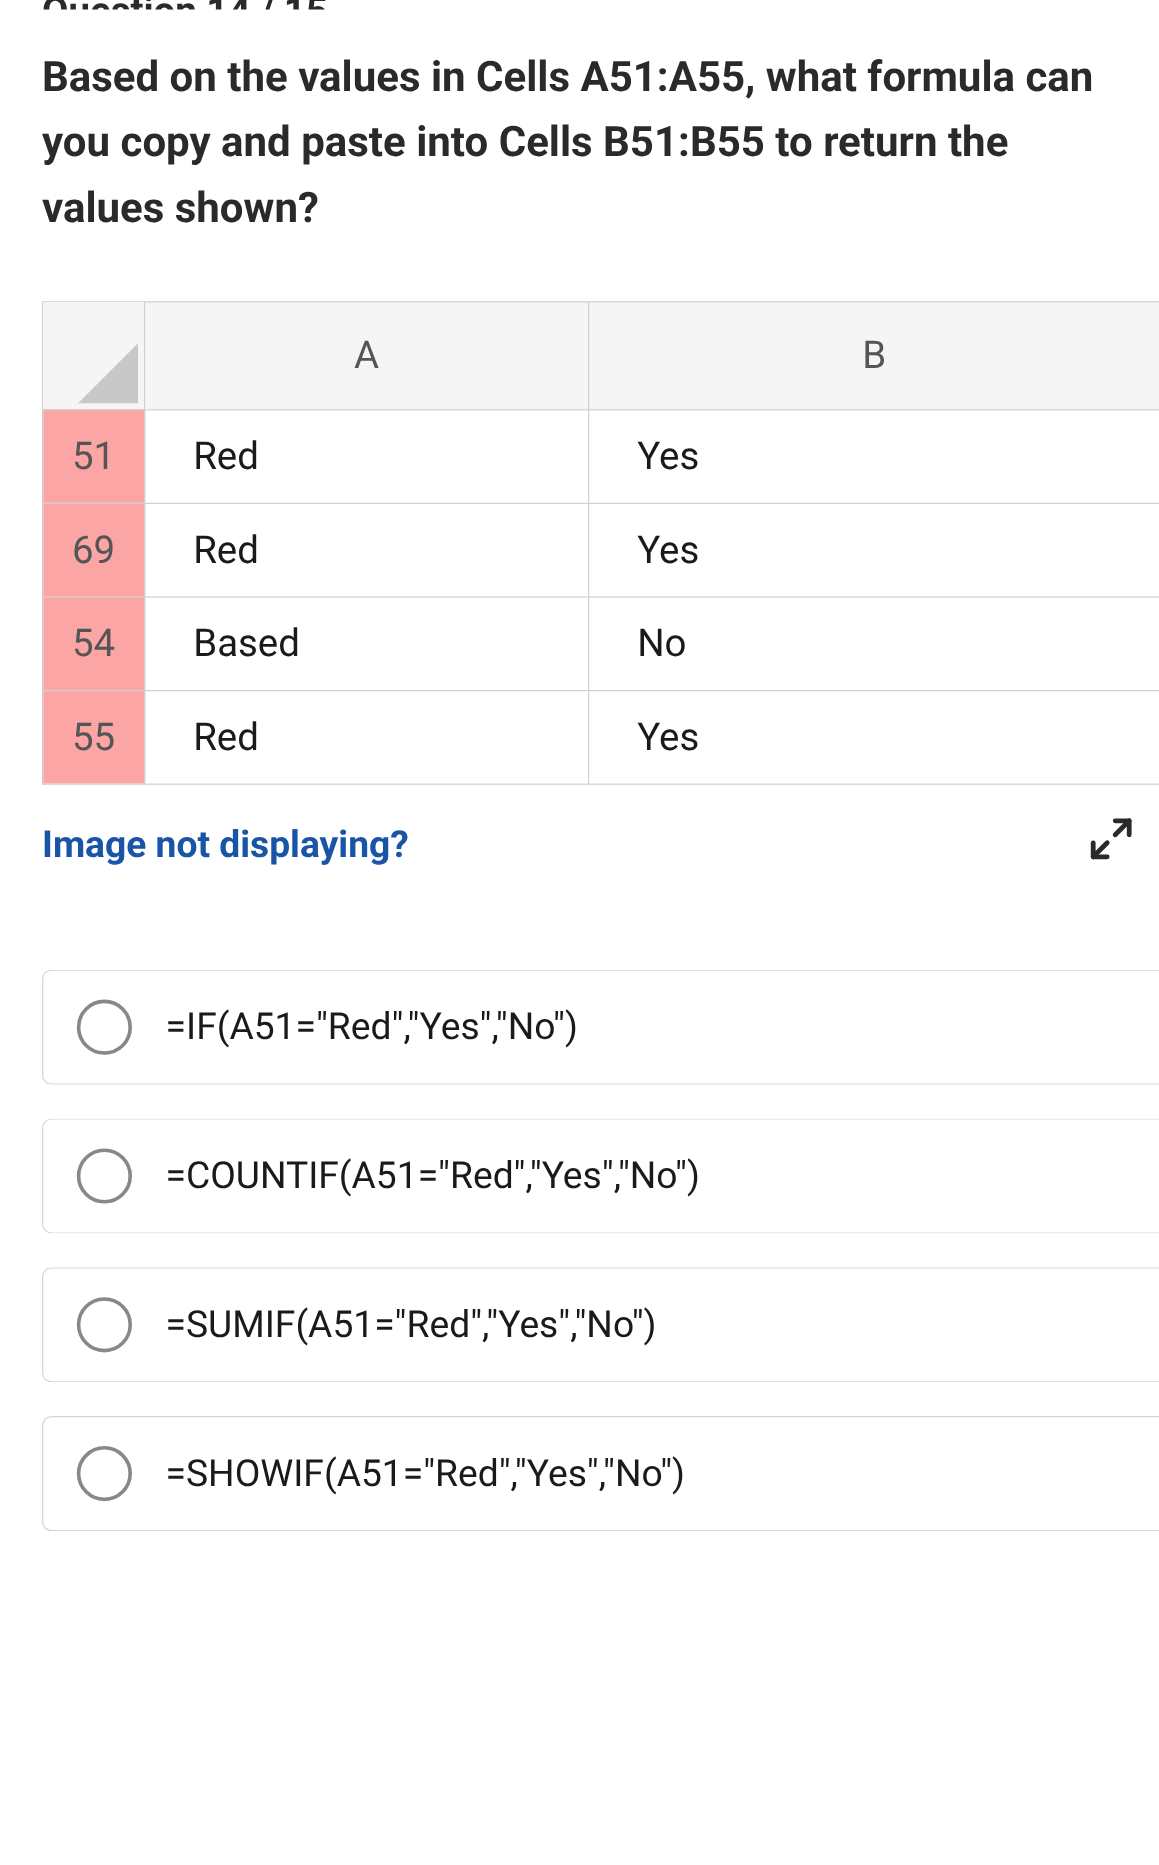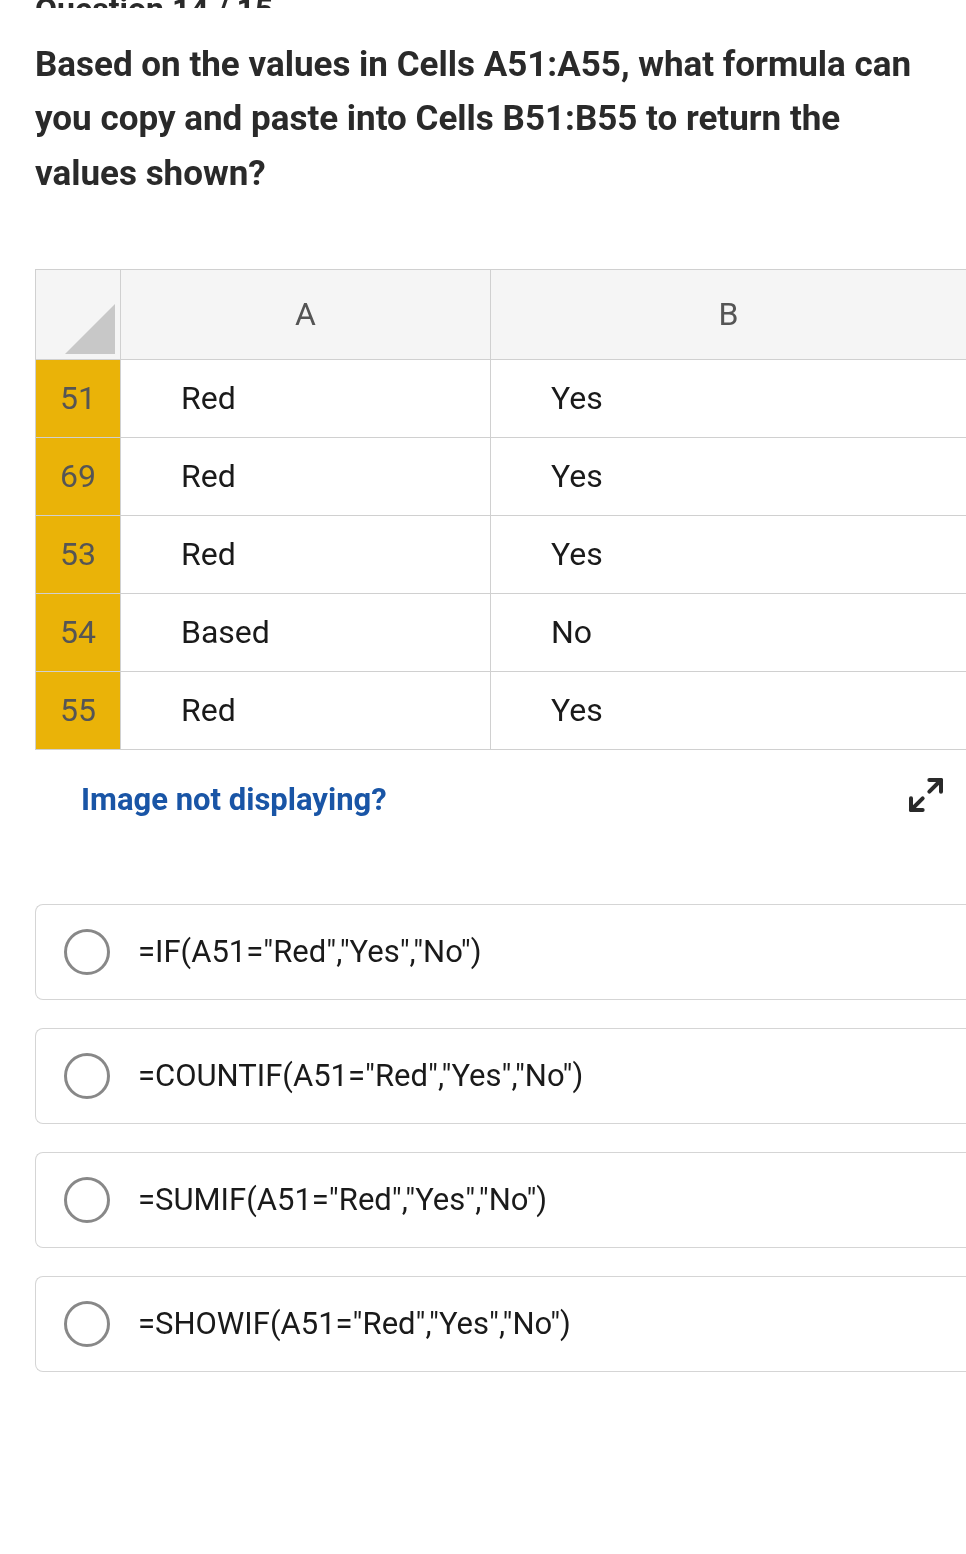--- a/index.html
+++ b/index.html
@@ -23,21 +23,21 @@
       margin-bottom: 30px;
       overflow: hidden;
       height: 18px;
     }
     .question-text {
       font-size: 35px;
       font-weight: 700;
       color: #2a2a2a;
       padding: 0 35px;
       line-height: 1.55;
-      margin-bottom: 68px;
+      margin-bottom: 50px;
     }
     .spreadsheet {
       margin: 0 0 0 35px;
       border: 1px solid #cfcfcf;
       border-right: none;
       border-collapse: collapse;
       width: calc(100% - 35px);
     }
     .spreadsheet th, .spreadsheet td {
       border: 1px solid #d0d0d0;
@@ -68,44 +68,43 @@
       border-left: 50px solid transparent;
       border-bottom: 50px solid #c8c8c8;
     }
     .spreadsheet .col-a {
       width: 370px;
     }
     .spreadsheet .col-b {
       border-right: none;
     }
     .spreadsheet tbody th {
-      background: #eab308;
+      background: #fca5a5;
       font-weight: 400;
       text-align: center;
       color: #555;
       width: 85px;
     }
     .spreadsheet tbody td {
-      padding-left: 60px;
+      padding-left: 40px;
       color: #1a1a1a;
       margin-top: 36px;
     }
     .image-link-row {
       display: flex;
       justify-content: space-between;
       align-items: center;
       padding: 25px 35px 0 35px;
       margin-bottom: 80px;
     }
     .image-link {
       color: #1955a6;
       font-size: 31px;
       font-weight: 700;
       cursor: pointer;
-      margin-left: 46px;
     }
     .expand-icon {
       font-size: 36px;
       color: #2a2a2a;
       cursor: pointer;
       transform: translateX(15px);
     }
     .options {
       padding: 0 0 0 35px;
     }
@@ -150,25 +149,20 @@
     </tr>
   </thead>
   <tbody>
     <tr>
       <th>51</th>
       <td>Red</td>
       <td class="col-b">Yes</td>
     </tr>
     <tr>
       <th>69</th>
-      <td>Red</td>
-      <td class="col-b">Yes</td>
-    </tr>
-    <tr>
-      <th>53</th>
       <td>Red</td>
       <td class="col-b">Yes</td>
     </tr>
     <tr>
       <th>54</th>
       <td>Based</td>
       <td class="col-b">No</td>
     </tr>
     <tr>
       <th>55</th>

